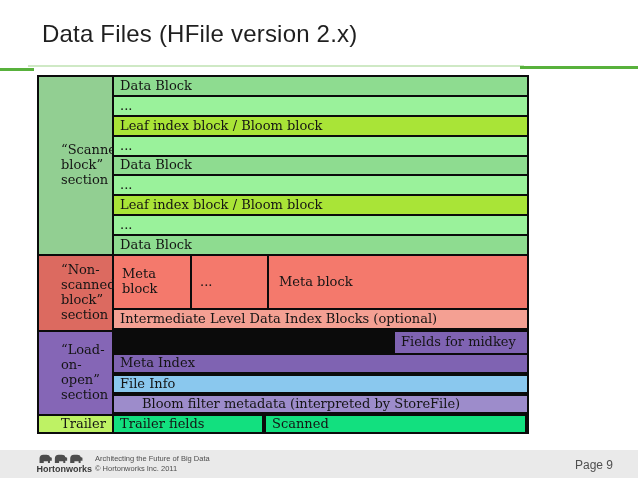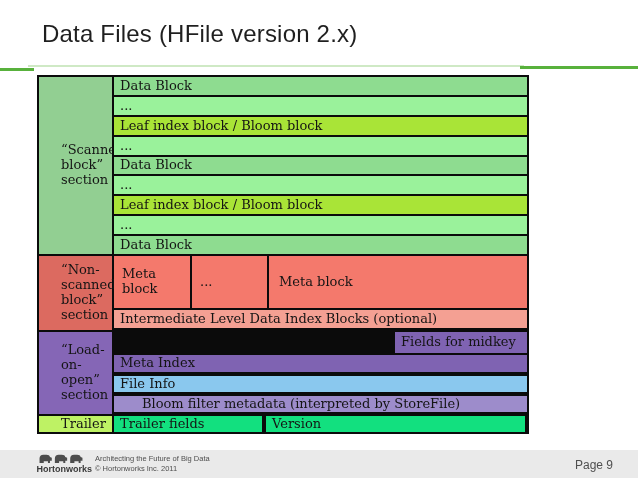--- a/index.html
+++ b/index.html
@@ -70,21 +70,21 @@
     <div class="cell" style="left: 155px; top: 181px; width: 75px; height: 52px; padding-left: 8px; background-color: rgb(244, 121, 108);">...</div>
     <div class="cell" style="left: 232px; top: 181px; width: 258px; height: 52px; padding-left: 10px; background-color: rgb(244, 121, 108);">Meta block</div>
     <div class="cell" style="left: 77px; top: 235px; width: 413px; height: 18px; background-color: rgb(244, 160, 147);">Intermediate Level Data Index Blocks (optional)</div>
 
     <div class="cell" style="left: 358px; top: 257px; width: 132px; height: 21px; background-color: rgb(127, 99, 178);">Fields for midkey</div>
     <div class="cell" style="left: 77px; top: 280px; width: 413px; height: 17px; background-color: rgb(127, 99, 178);">Meta Index</div>
     <div class="cell" style="left: 77px; top: 301px; width: 413px; height: 16px; background-color: rgb(138, 200, 238); text-align: right;">File Info</div>
     <div class="cell" style="left: 77px; top: 321px; width: 413px; height: 16px; background-color: rgb(157, 140, 203); padding-left: 28px;">Bloom filter metadata (interpreted by StoreFile)</div>
 
     <div class="cell" style="left: 77px; top: 341px; width: 148px; height: 16px; background-color: rgb(18, 224, 127);">Trailer fields</div>
-    <div class="cell" style="left: 229px; top: 341px; width: 259px; height: 16px; background-color: rgb(18, 224, 127);">Version</div>
+    <div class="cell" style="left: 229px; top: 341px; width: 259px; height: 16px; background-color: rgb(18, 224, 127);">Scanned</div>
   </div>
 
   <div class="footer" style="background-color: rgb(234, 234, 234);">
     <div class="logo">
       <svg width="46" height="13" viewBox="0 0 60 16">
         <g fill="#4d4d4d">
           <path d="M2 14 V8 Q2 3 7 3 H11 Q15 3 15.6 6 L18 7 V11 H15.6 V14 H13 V11.5 H7.5 V14 Z"></path>
           <path transform="translate(20,0)" d="M2 14 V8 Q2 3 7 3 H11 Q15 3 15.6 6 L18 7 V11 H15.6 V14 H13 V11.5 H7.5 V14 Z"></path>
           <path transform="translate(40,0)" d="M2 14 V8 Q2 3 7 3 H11 Q15 3 15.6 6 L18 7 V11 H15.6 V14 H13 V11.5 H7.5 V14 Z"></path>
         </g>

